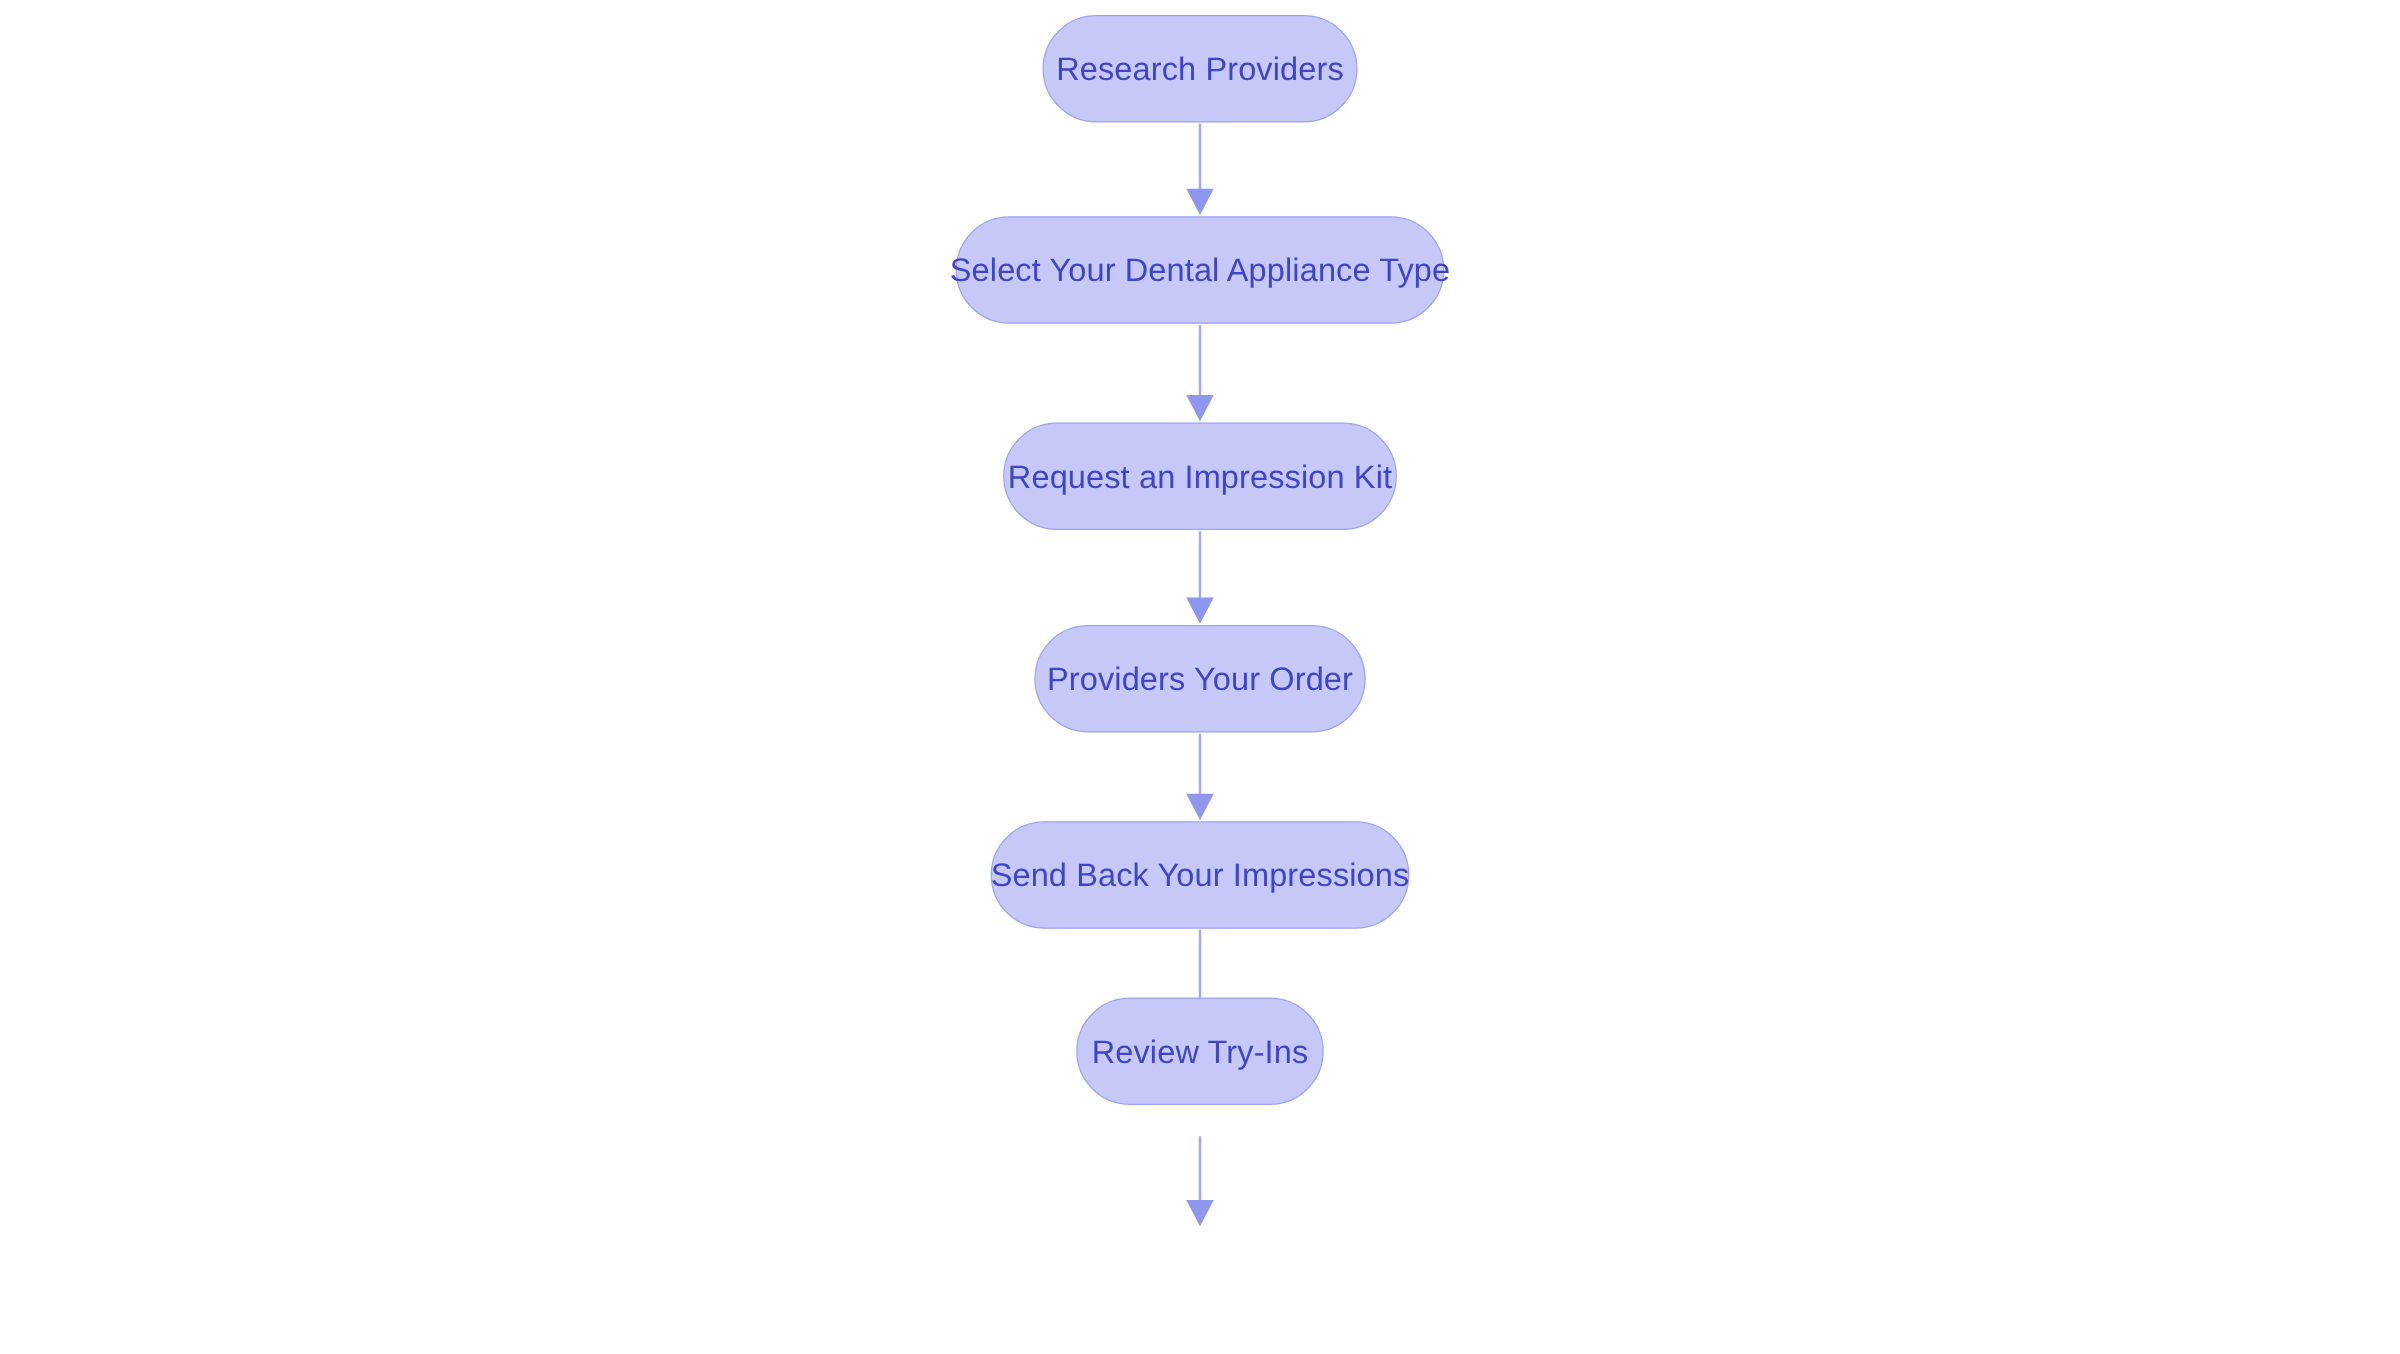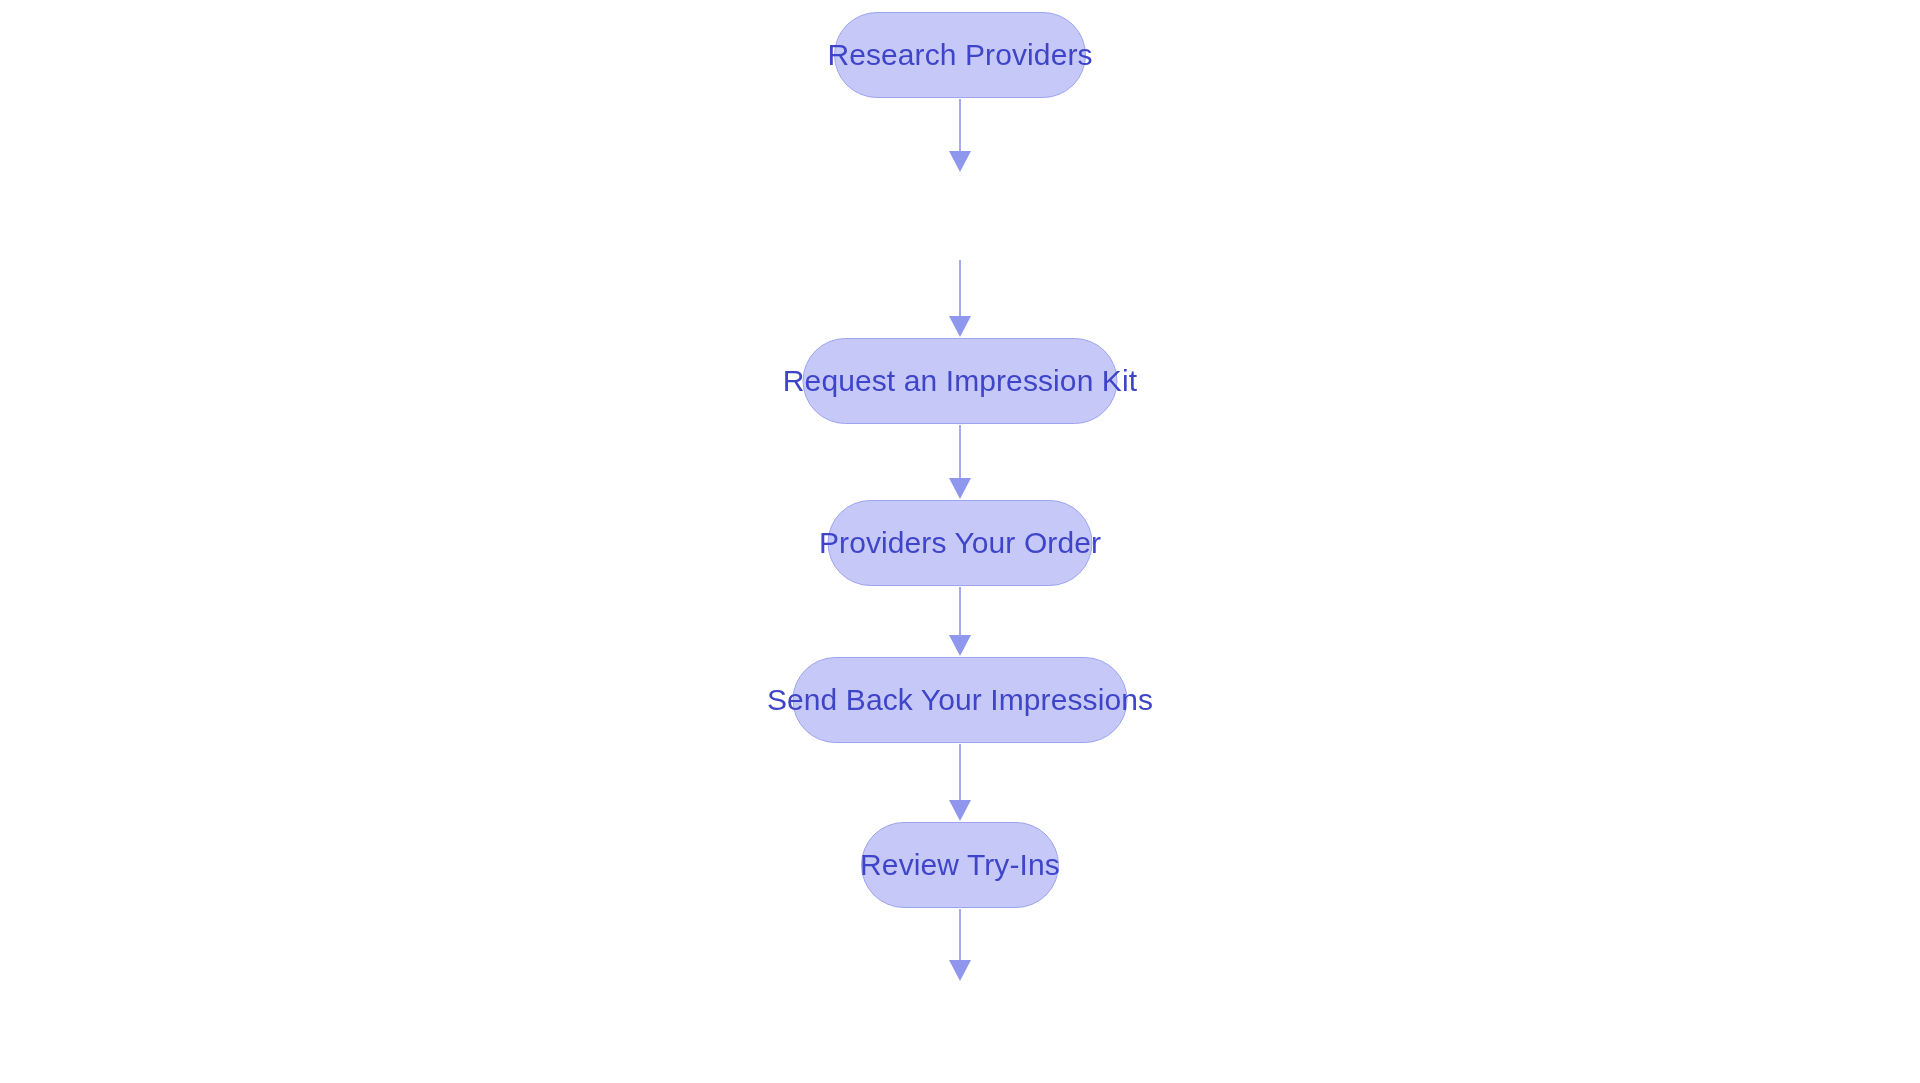--- a/index.html
+++ b/index.html
@@ -21,34 +21,34 @@
   .node {
     position: absolute;
     left: 50%;
     transform: translateX(-50%);
     height: 86px;
     box-sizing: border-box;
     border-radius: 43px;
     background: var(--node-fill, #c6c9f8);
     border: 1.5px solid var(--node-border, #9ca3f1);
     color: var(--node-text, #3f45c8);
-    font-size: 30px;
+    font-size: 26px;
     letter-spacing: 0.1px;
     display: flex;
     align-items: center;
     justify-content: center;
     white-space: nowrap;
     text-align: center;
   }
   .n1 { top: 12px;  width: 252px; }
   .n2 { top: 173px; width: 391px; }
   .n3 { top: 338px; width: 315px; }
   .n4 { top: 500px; width: 265px; }
   .n5 { top: 657px; width: 335px; }
-  .n6 { top: 822px; width: 198px; }
+  .n6 { top: 798px; width: 198px; }
   .n7 { top: 982px; width: 338px; }
 
   .arrow {
     position: absolute;
     left: 50%;
     transform: translateX(-50%);
     display: flex;
     flex-direction: column;
     align-items: center;
   }
@@ -77,20 +77,21 @@
 
 <div class="canvas">
 
   <div class="node n1">Research Providers</div>
 
   <div class="arrow a1">
     <div class="shaft"></div>
     <div class="head"></div>
   </div>
 
+  <div class="node n2">Select Your Dental Appliance Type</div>
 
   <div class="arrow a2">
     <div class="shaft"></div>
     <div class="head"></div>
   </div>
 
   <div class="node n3">Request an Impression Kit</div>
 
   <div class="arrow a3">
     <div class="shaft"></div>

